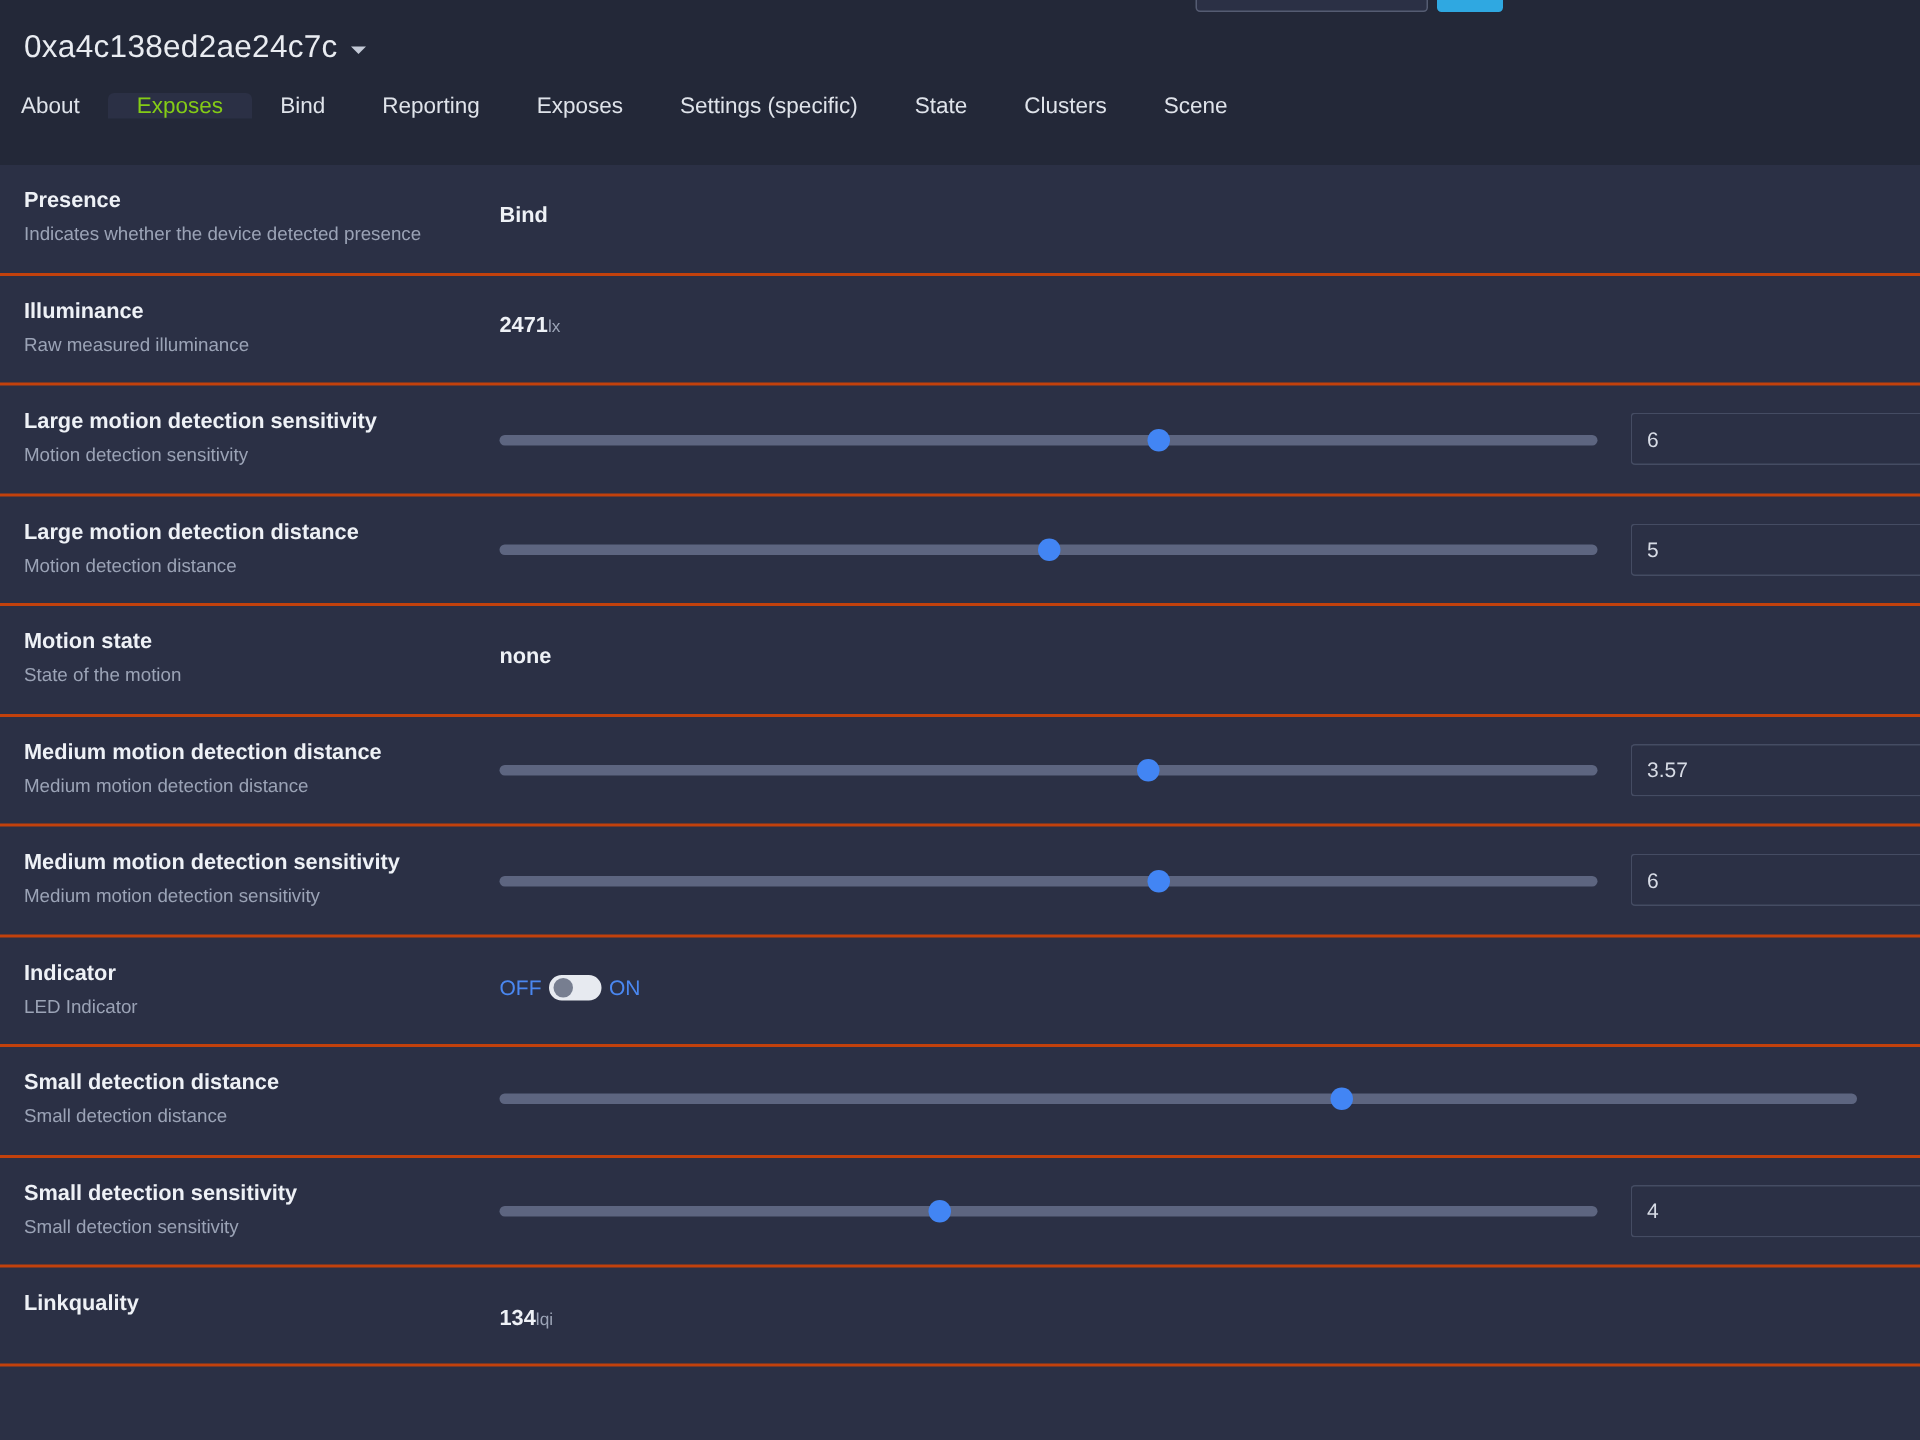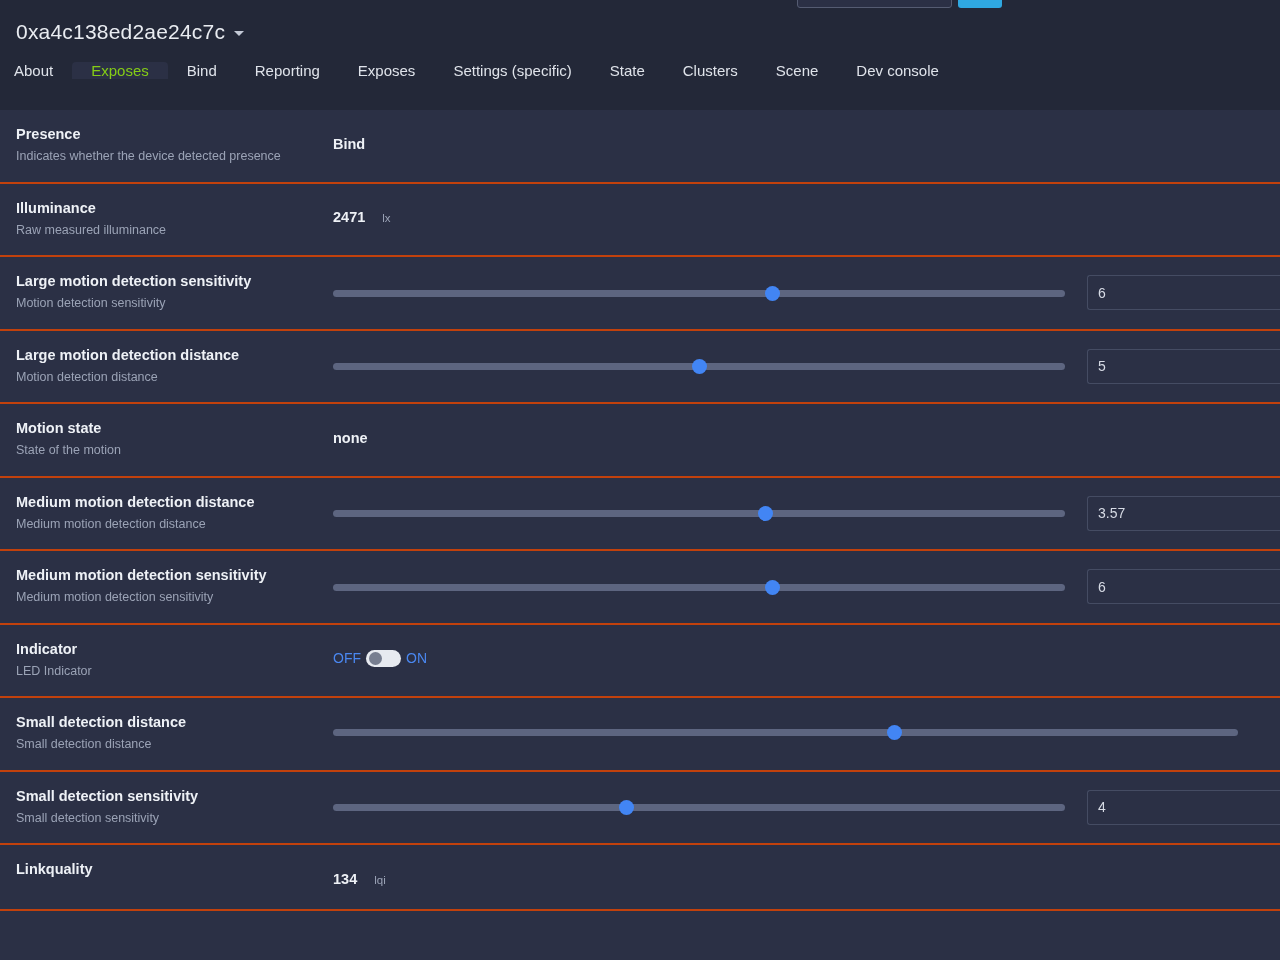--- a/index.html
+++ b/index.html
@@ -146,21 +146,21 @@
 
   
   .val-text {
     font-size: 14.5px;
     font-weight: bold;
     color: #eef1f6;
   }
   .val-unit {
     font-size: 11.5px;
     color: #9ba3b6;
-    margin-left: 17px;
+    margin-left: 0;
     font-weight: normal;
   }
 
   
   .control-wrap {
     flex: 1 1 auto;
     display: flex;
     align-items: center;
     gap: 0;
   }
@@ -253,21 +253,20 @@
   <div class="tabs">
     <button class="tab">About</button>
     <button class="tab active">Exposes</button>
     <button class="tab">Bind</button>
     <button class="tab">Reporting</button>
     <button class="tab">Exposes</button>
     <button class="tab">Settings (specific)</button>
     <button class="tab">State</button>
     <button class="tab">Clusters</button>
     <button class="tab">Scene</button>
-    <button class="tab">Dev console</button>
   </div>
 </div>
 
 <div class="content" id="exposes-list">
     <div class="row">
       <div class="row-label">
         <div class="row-title">Presence</div>
         <div class="row-desc">Indicates whether the device detected presence</div>
       </div>
       <div class="row-value">

